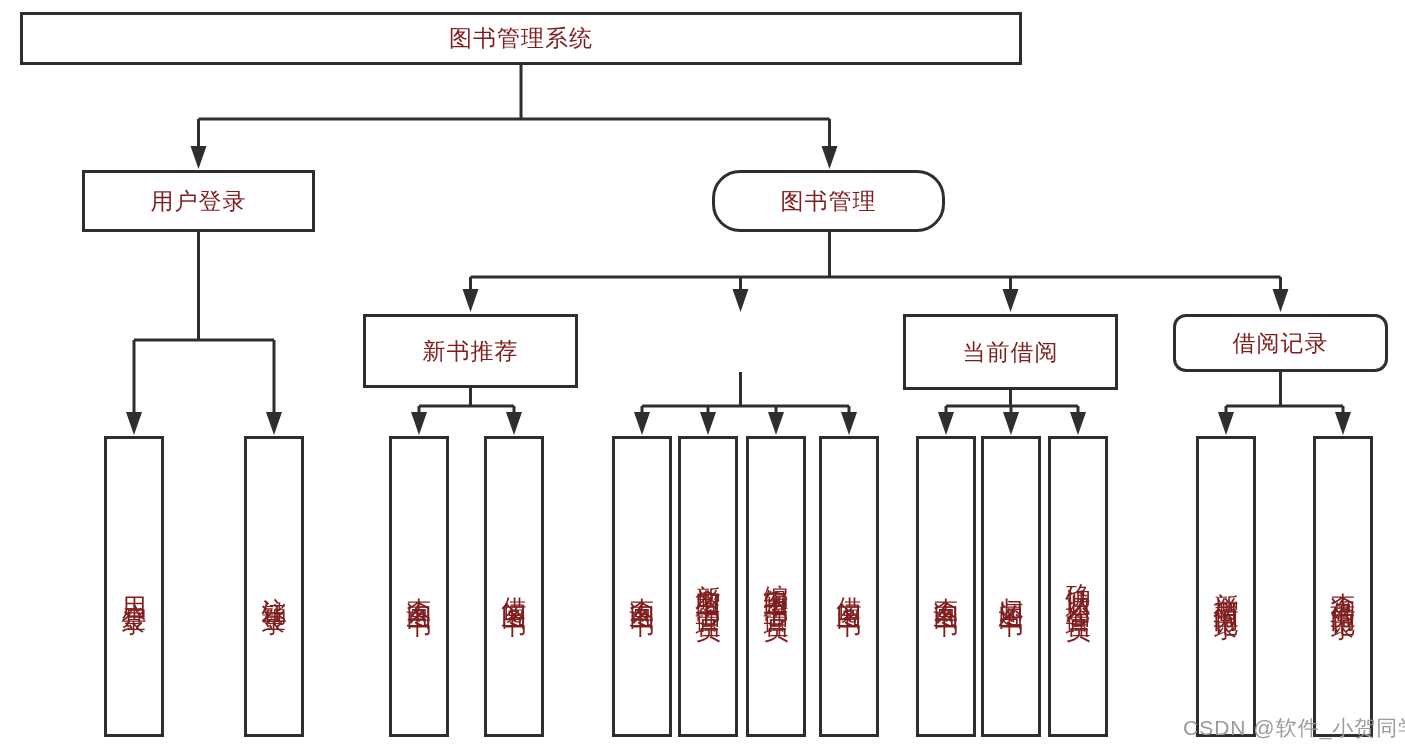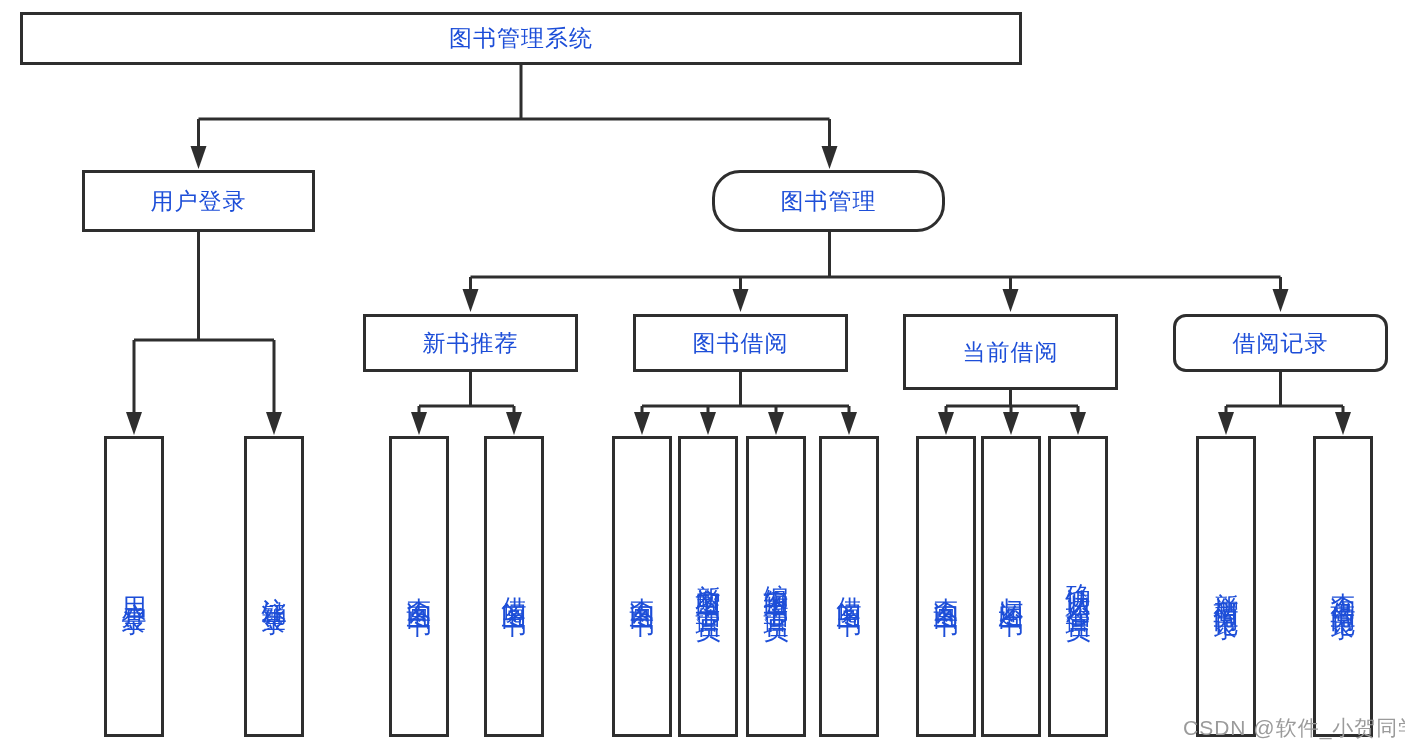--- a/index.html
+++ b/index.html
@@ -18,21 +18,21 @@
     z-index: 1;
   }
   .box {
     position: absolute;
     box-sizing: border-box;
     border: 3px solid #2e2e2e;
     background: #ffffff;
     display: flex;
     align-items: center;
     justify-content: center;
-    color: #1d4ed8;
+    color: #7f1d1d;
     z-index: 2;
   }
   .box.h { font-size: 23px; letter-spacing: 1px; }
   .box.leaf span {
     writing-mode: vertical-rl;
     text-orientation: mixed;
     font-size: 25px;
     letter-spacing: 5px;
     line-height: 1;
     white-space: nowrap;
@@ -93,25 +93,22 @@
     <span>图书管理系统</span>
   </div>
 
   <div class="box h" style="left:82px; top:170px; width:233px; height:62px;">
     <span>用户登录</span>
   </div>
   <div class="box h" style="left:712px; top:170px; width:233px; height:62px;border-radius:28px;">
     <span>图书管理</span>
   </div>
 
-  <div class="box h" style="left:363px; top:314px; width:215px; height:58px;">
+  <div class="box h" style="left:363px; top:314px; width:215px; height:74px;">
     <span>新书推荐</span>
-  </div>
-  <div class="box h" style="left:633px; top:314px; width:215px; height:58px;">
-    <span>图书借阅</span>
   </div>
   <div class="box h" style="left:903px; top:314px; width:215px; height:76px;">
     <span>当前借阅</span>
   </div>
   <div class="box h" style="left:1173px; top:314px; width:215px; height:58px;border-radius:13px;">
     <span>借阅记录</span>
   </div>
 
   <div class="box leaf" style="left:104px; top:436px; width:60px; height:301px;">
     <span>用户登录</span>

